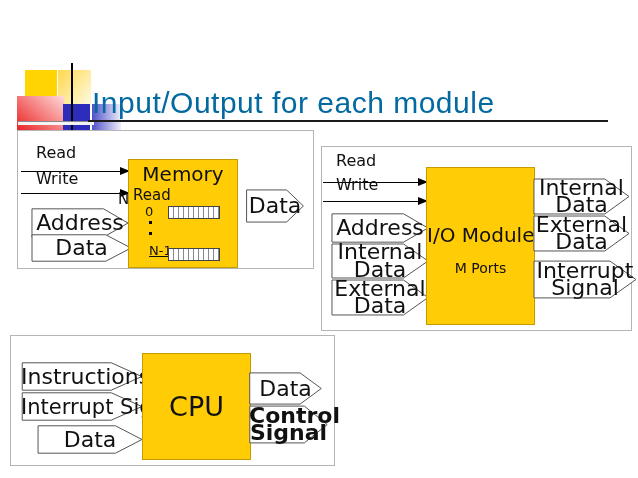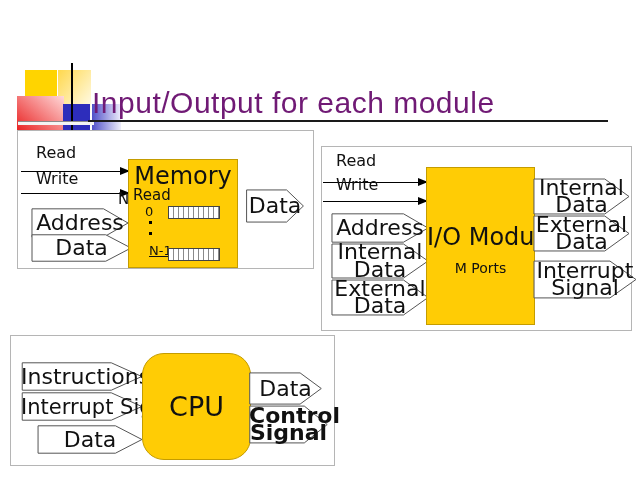--- a/index.html
+++ b/index.html
@@ -14,21 +14,21 @@
 
   
   .title{position:absolute;font-family:"Liberation Sans",sans-serif;font-size:30px;
          letter-spacing:.5px;white-space:nowrap;}
 
   
   .panel{position:absolute;border:1px solid #b5b5b5;background:#fff;}
 
   
   .modbox{position:absolute;background:#ffcc05;border:1px solid #c49c00;}
-  .modtitle{position:absolute;width:100%;text-align:center;font-size:24px;white-space:nowrap;}
+  .modtitle{position:absolute;width:100%;text-align:center;font-size:20px;white-space:nowrap;}
   .modsub{position:absolute;width:100%;text-align:center;font-size:14px;white-space:nowrap;}
 
   
   .lbl{position:absolute;font-size:16px;line-height:1.05;white-space:nowrap;}
   .sm{position:absolute;font-size:15px;line-height:1;white-space:nowrap;}
   .xs{position:absolute;font-size:13px;line-height:1;white-space:nowrap;}
 
   
   .hline{position:absolute;height:0;border-top:1.5px solid #000;}
   .hline .ah{position:absolute;right:-2px;top:-5.5px;width:0;height:0;
@@ -54,21 +54,21 @@
 <div>
   <div class="sq" style="left:25px;top:70px;width:32px;height:42px;background:#ffd400;"></div>
   <div class="sq" style="left:58px;top:70px;width:33px;height:43px;background:linear-gradient(to bottom right,#ffd84d,#fffdf2);"></div>
   <div class="sq" style="left:17px;top:96px;width:47px;height:40px;background:linear-gradient(to top right,#e81515,#ffd9d9);"></div>
   <div class="sq" style="left:63px;top:104px;width:27px;height:38px;background:#2d2dbb;"></div>
   <div class="sq" style="left:92px;top:104px;width:29px;height:38px;background:linear-gradient(to right,#5050c8,#eeeefc);"></div>
   <div class="vline" style="left:71px;top:63px;height:85px;"></div>
   <div class="silverline" style="left:18px;top:121px;width:76px;"></div>
 </div>
 
-<div class="title" style="left:92px;top:86px;color:#701a75;">Input/Output for each module</div>
+<div class="title" style="left:92px;top:86px;color:#0369a1;">Input/Output for each module</div>
 <div class="blackline" style="left:88px;top:120px;width:520px;"></div>
 
 <div class="panel" style="left:17px;top:130px;width:295px;height:137px;">
 
   <div class="lbl" style="left:18px;top:14px;">Read</div>
   <div class="hline" style="left:3px;top:40px;width:107px;">
       <i class="ah"></i>
     </div>
 
   <div class="lbl" style="left:18px;top:40px;">Write</div>
@@ -202,21 +202,21 @@
     <span class="al" style="font-size:21px;">Interrupt Signal</span>
   </div>
 
   <div class="parrow" style="left:26px;top:89px;width:106px;height:29px;">
     <svg viewBox="0 0 100 36" preserveAspectRatio="none">
         <polygon points="1,1 74,1 99,18 74,35 1,35"></polygon>
       </svg>
     <span class="al">Data</span>
   </div>
 
-  <div class="modbox" style="left:131px;top:17px;width:107px;height:105px;border-radius:22px;">
+  <div class="modbox" style="left:131px;top:17px;width:107px;height:105px;">
     <div class="modtitle" style="top:37px;font-size:27px;">CPU</div>
   </div>
 
   <div class="parrow" style="left:238px;top:36px;width:73px;height:33px;">
     <svg viewBox="0 0 100 36" preserveAspectRatio="none">
         <polygon points="1,1 70,1 99,18 70,35 1,35"></polygon>
       </svg>
     <span class="al">Data</span>
   </div>
 

